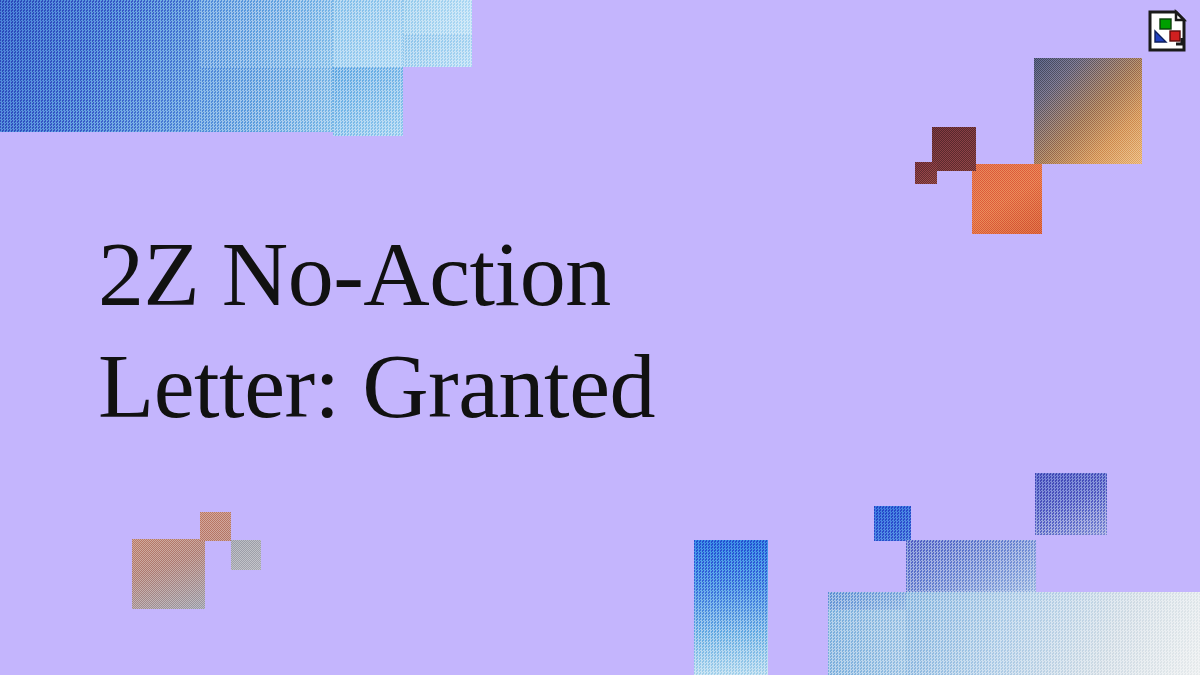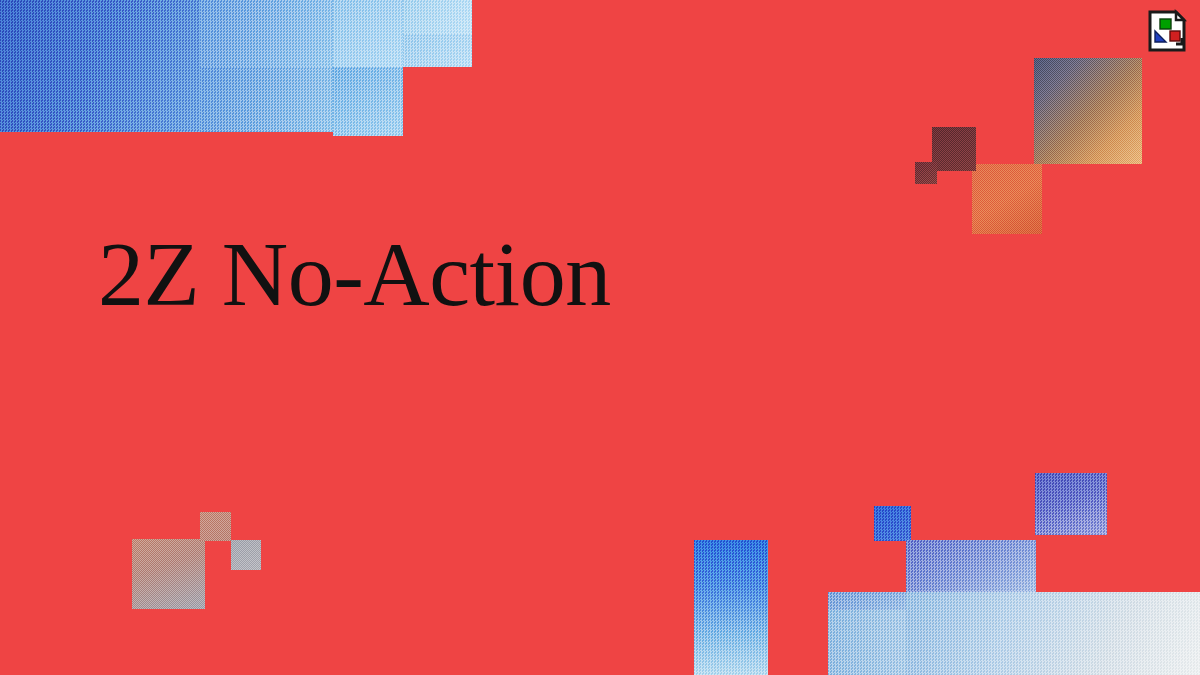--- a/index.html
+++ b/index.html
@@ -5,21 +5,21 @@
 <style>
   html, body {
     margin: 0;
     padding: 0;
     background: #ffffff;
   }
   #canvas {
     position: relative;
     width: 1200px;
     height: 675px;
-    background: #ef4444;
+    background: #c4b5fd;
     overflow: hidden;
     font-family: "Liberation Serif", "DejaVu Serif", serif;
   }
 
   
   .blk {
     position: absolute;
     pointer-events: none;
   }
   
@@ -135,20 +135,21 @@
               background:linear-gradient(100deg,#96bfe4 0%,#b5d2ea 30%,#d2dfe9 62%,#eaeef0 100%);"></div>
 
   <div class="blk" style="left:906px; top:592px; width:294px; height:83px;
               background:linear-gradient(115deg,#9cc2e5 0%,#bcd5eb 35%,#dae3ea 70%,#edf0f1 100%);"></div>
 
   <div class="blk" style="left:906px; top:540px; width:129px; height:52px;
               background:linear-gradient(150deg,#6e7ed0 0%,#8ba0dc 55%,#a9c1e6 100%);"></div>
 
   <div class="title-wrap">
     <div class="title-line">2Z No-Action</div>
+    <div class="title-line">Letter: Granted</div>
   </div>
 
   <div class="placeholder-icon">
     <svg viewBox="0 0 42 46" width="42" height="46" aria-hidden="true">
 
       <path d="M4 4 H30 L38 12 V42 H4 Z" fill="#ffffff" stroke="#1a1a1a" stroke-width="3"></path>
 
       <path d="M30 4 L30 12 L38 12 Z" fill="#ffffff" stroke="#1a1a1a" stroke-width="2.5"></path>
 
       <rect x="14" y="11" width="11" height="10" fill="#00a000" stroke="#0b3d0b" stroke-width="1.4"></rect>

